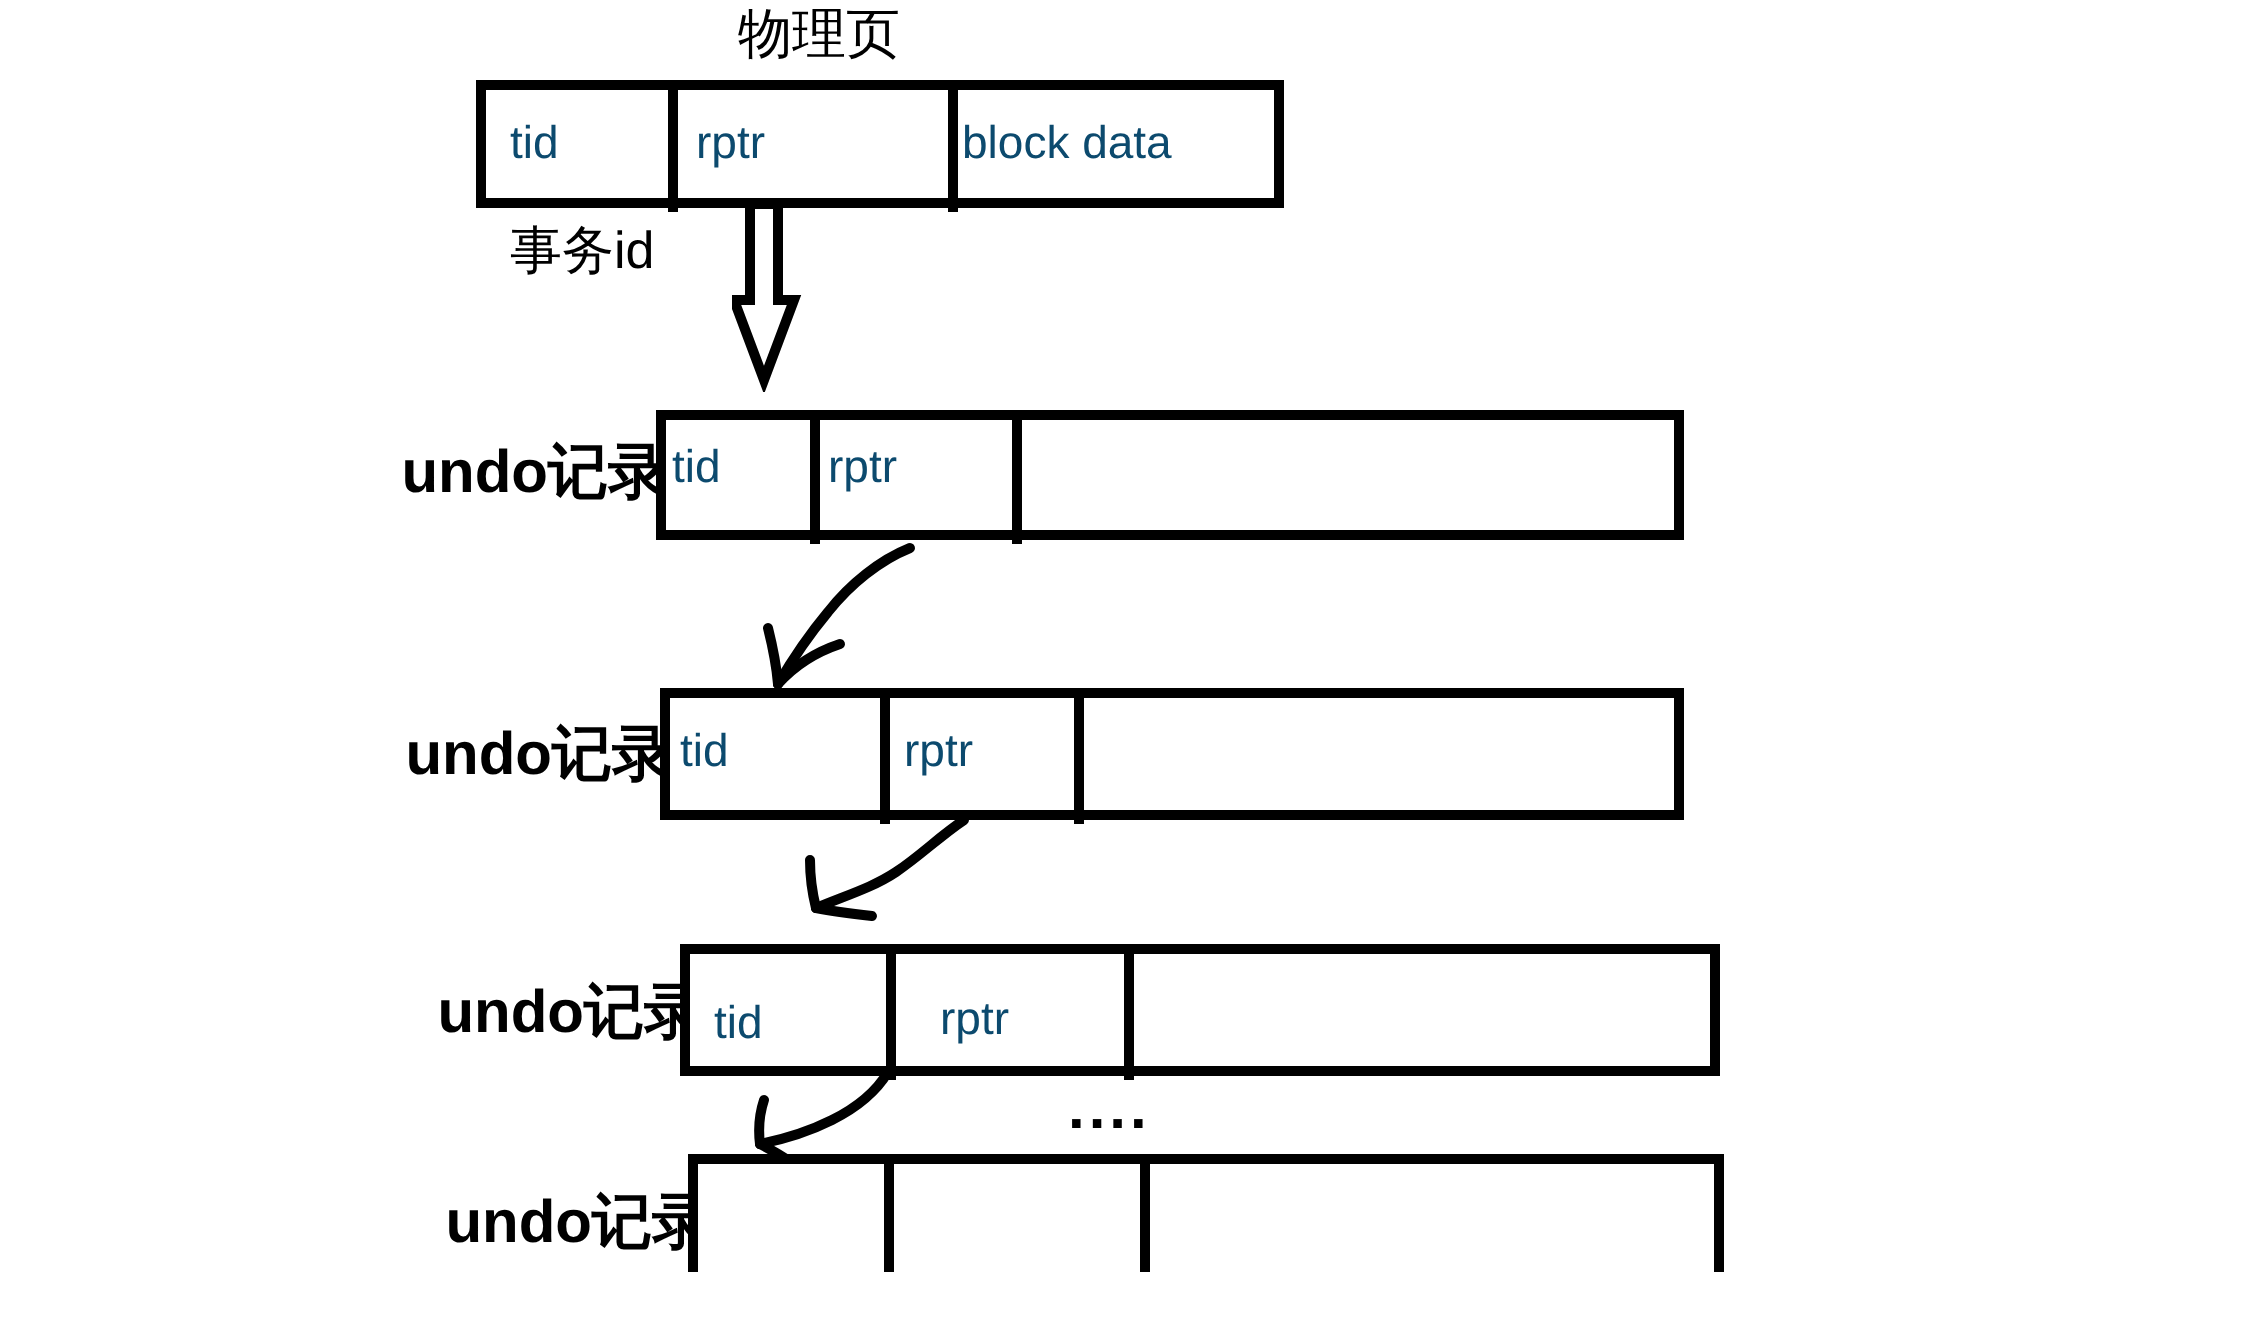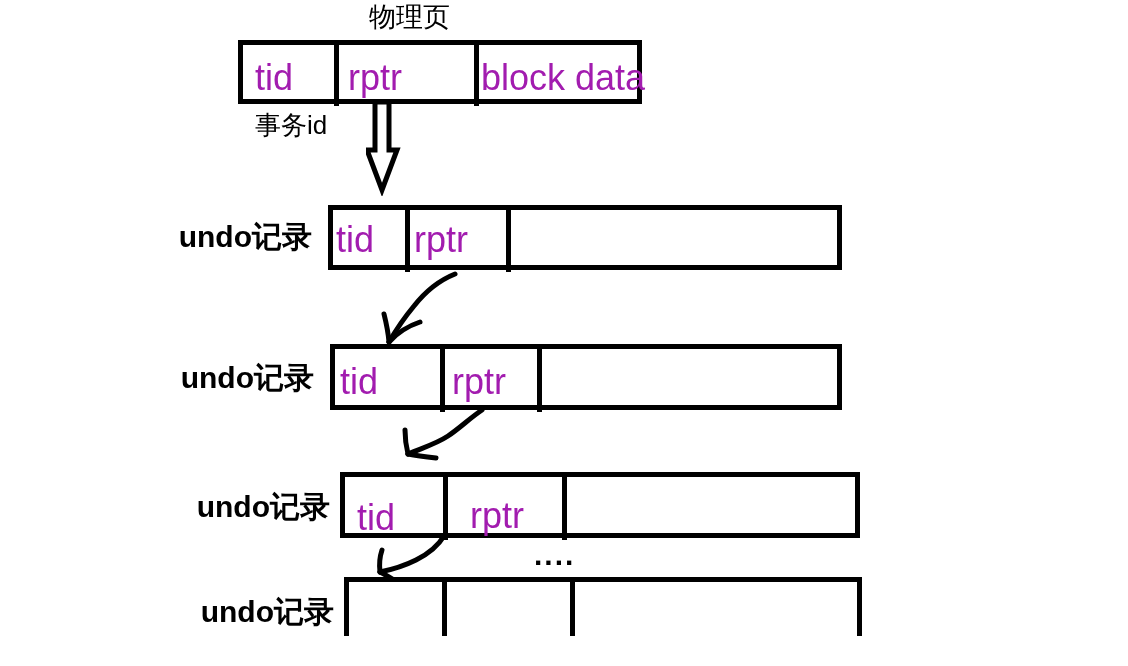--- a/index.html
+++ b/index.html
@@ -34,25 +34,26 @@
     white-space: nowrap;
     text-align: right;
   }
   .record-label {
     font-size: 30px;
     font-weight: bold;
     line-height: 1;
     color: #000;
     white-space: nowrap;
     text-align: right;
+    margin-left: 22px;
   }
   .cell-text {
-    font-size: 36px;
+    font-size: 23px;
     line-height: 1;
-    color: #a21caf;
+    color: #0c4a6e;
     white-space: nowrap;
   }
   .dots-text {
     font-size: 30px;
     font-weight: bold;
     letter-spacing: 2px;
     line-height: 1;
     color: #000;
     white-space: nowrap;
   }

